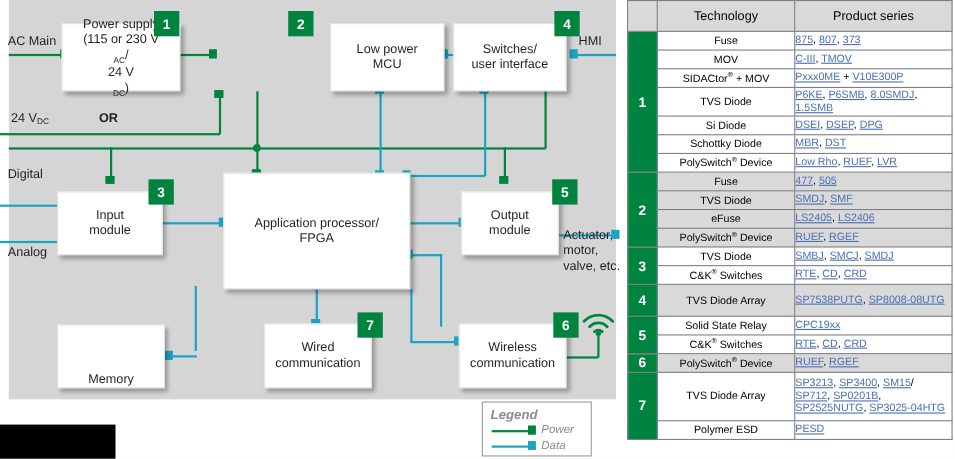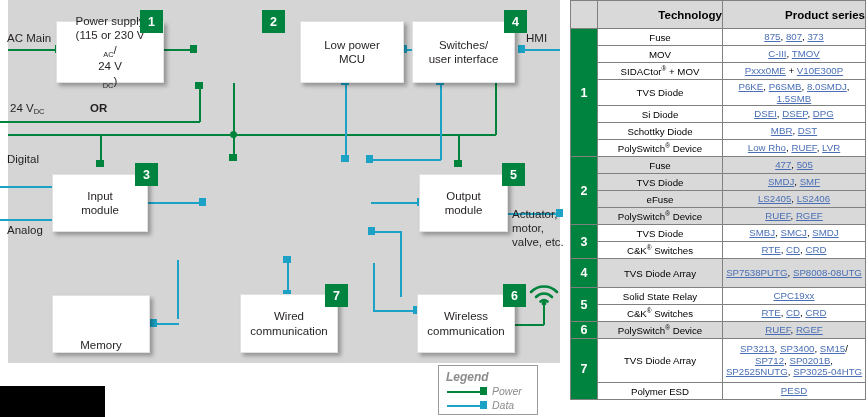--- a/index.html
+++ b/index.html
@@ -49,25 +49,25 @@
   .legend .lrow{position:absolute;font-style:italic;font-size:10.5px;color:#8c8c8c;}
 
   .blackbox{position:absolute;left:0;top:386px;width:105px;height:31px;background:#000000;z-index:11;}
 
   .wifi{position:absolute;z-index:8;}
 
   
   #tablewrap{position:absolute;left:570px;top:0;width:298px;height:417px;}
   table.ptab{border-collapse:collapse;width:296px;table-layout:fixed;}
   table.ptab td,table.ptab th{border:1px solid #808080;padding:0;}
-  th.hd{background:#d9d9d9;font-size:11.5px;font-weight:bold;color:#000;height:27px;text-align:right;}
+  th.hd{background:#d9d9d9;font-size:11.5px;font-weight:normal;color:#000;height:27px;text-align:center;}
   td.gnum{background:#00833e;color:#ffffff;font-weight:bold;font-size:12.5px;
           text-align:center;vertical-align:middle;width:26px;}
   td.tech{font-size:9.7px;text-align:center;color:#000;padding:1px 2px;margin-left:48px;}
-  td.prod{font-size:9.7px;text-align:center;padding:1px 2px;line-height:1.18;}
+  td.prod{font-size:9.7px;text-align:left;padding:1px 2px;line-height:1.18;}
   td.prod a{color:#4a6fb5;text-decoration:underline;}
   .shade td.tech,.shade td.prod{background:#d9d9d9;}
   .plain td.tech,.plain td.prod{background:#ffffff;}
   sup{font-size:6.5px;vertical-align:super;}
 </style>
 </head>
 <body>
 
 <div id="diagram">
 
@@ -176,20 +176,26 @@
   <div class="badge" style="left:504px;top:10px;">4</div>
 
   <div class="blk" style="left:52px;top:174px;width:94px;height:56px;">
     <span>
       <span>Input</span>
       <span>module</span>
     </span>
   </div>
   <div class="badge" style="left:135px;top:163px;">3</div>
 
+  <div class="blk" style="left:203px;top:157px;width:168px;height:104px;">
+    <span>
+      <span>Application processor/</span>
+      <span>FPGA</span>
+    </span>
+  </div>
 
   <div class="blk" style="left:419px;top:174px;width:87px;height:56px;">
     <span>
       <span>Output</span>
       <span>module</span>
     </span>
   </div>
   <div class="badge" style="left:502px;top:163px;">5</div>
 
   <div class="blk" style="left:52px;top:295px;width:96px;height:56px;align-items:flex-end;">

